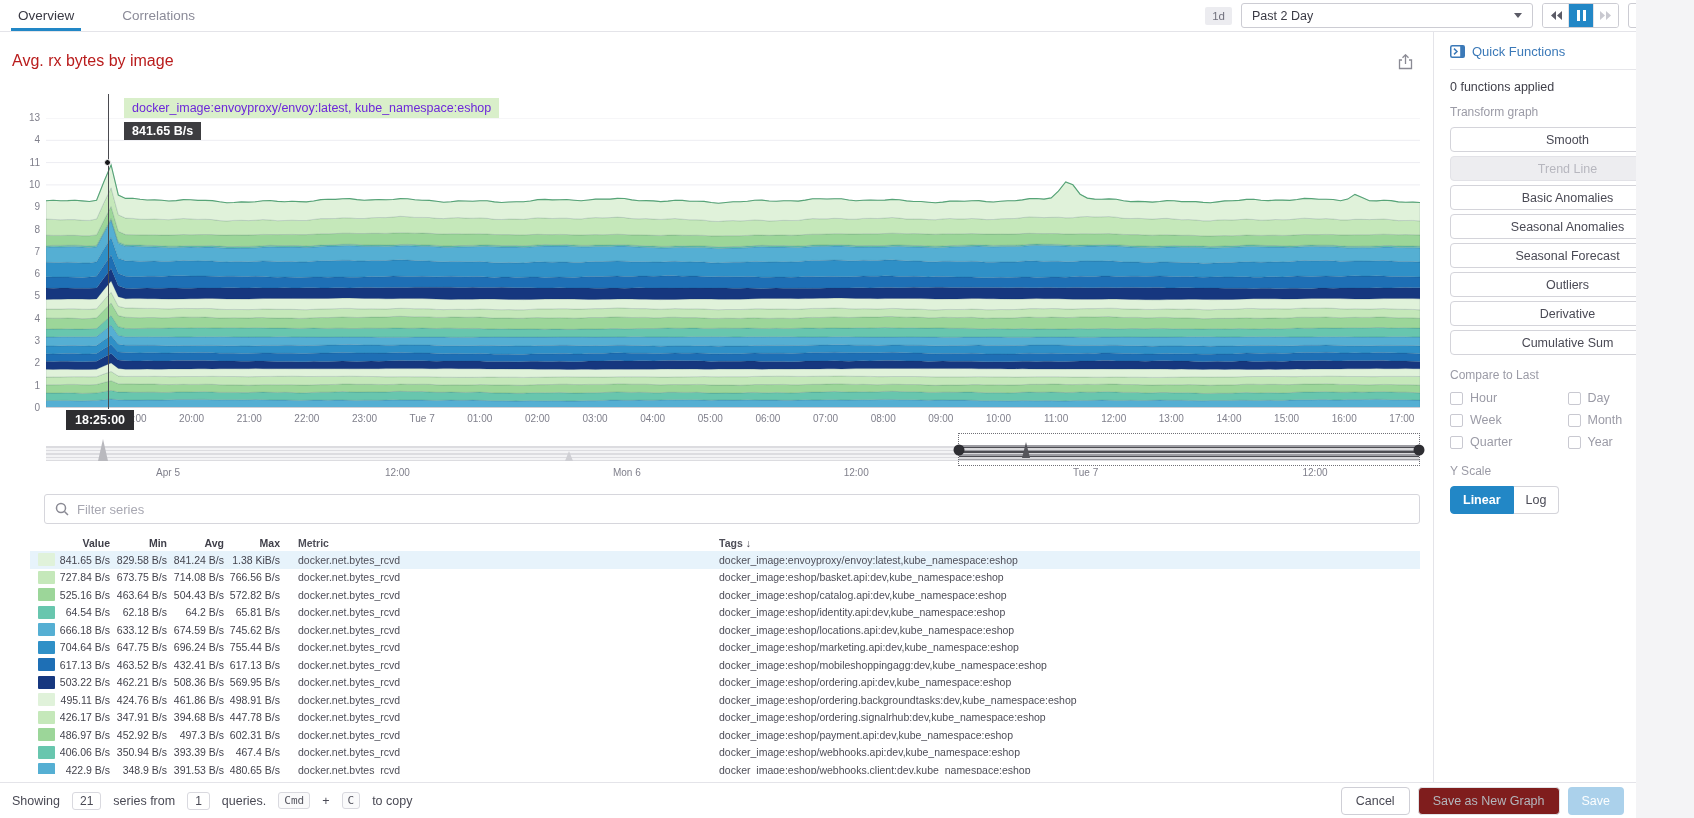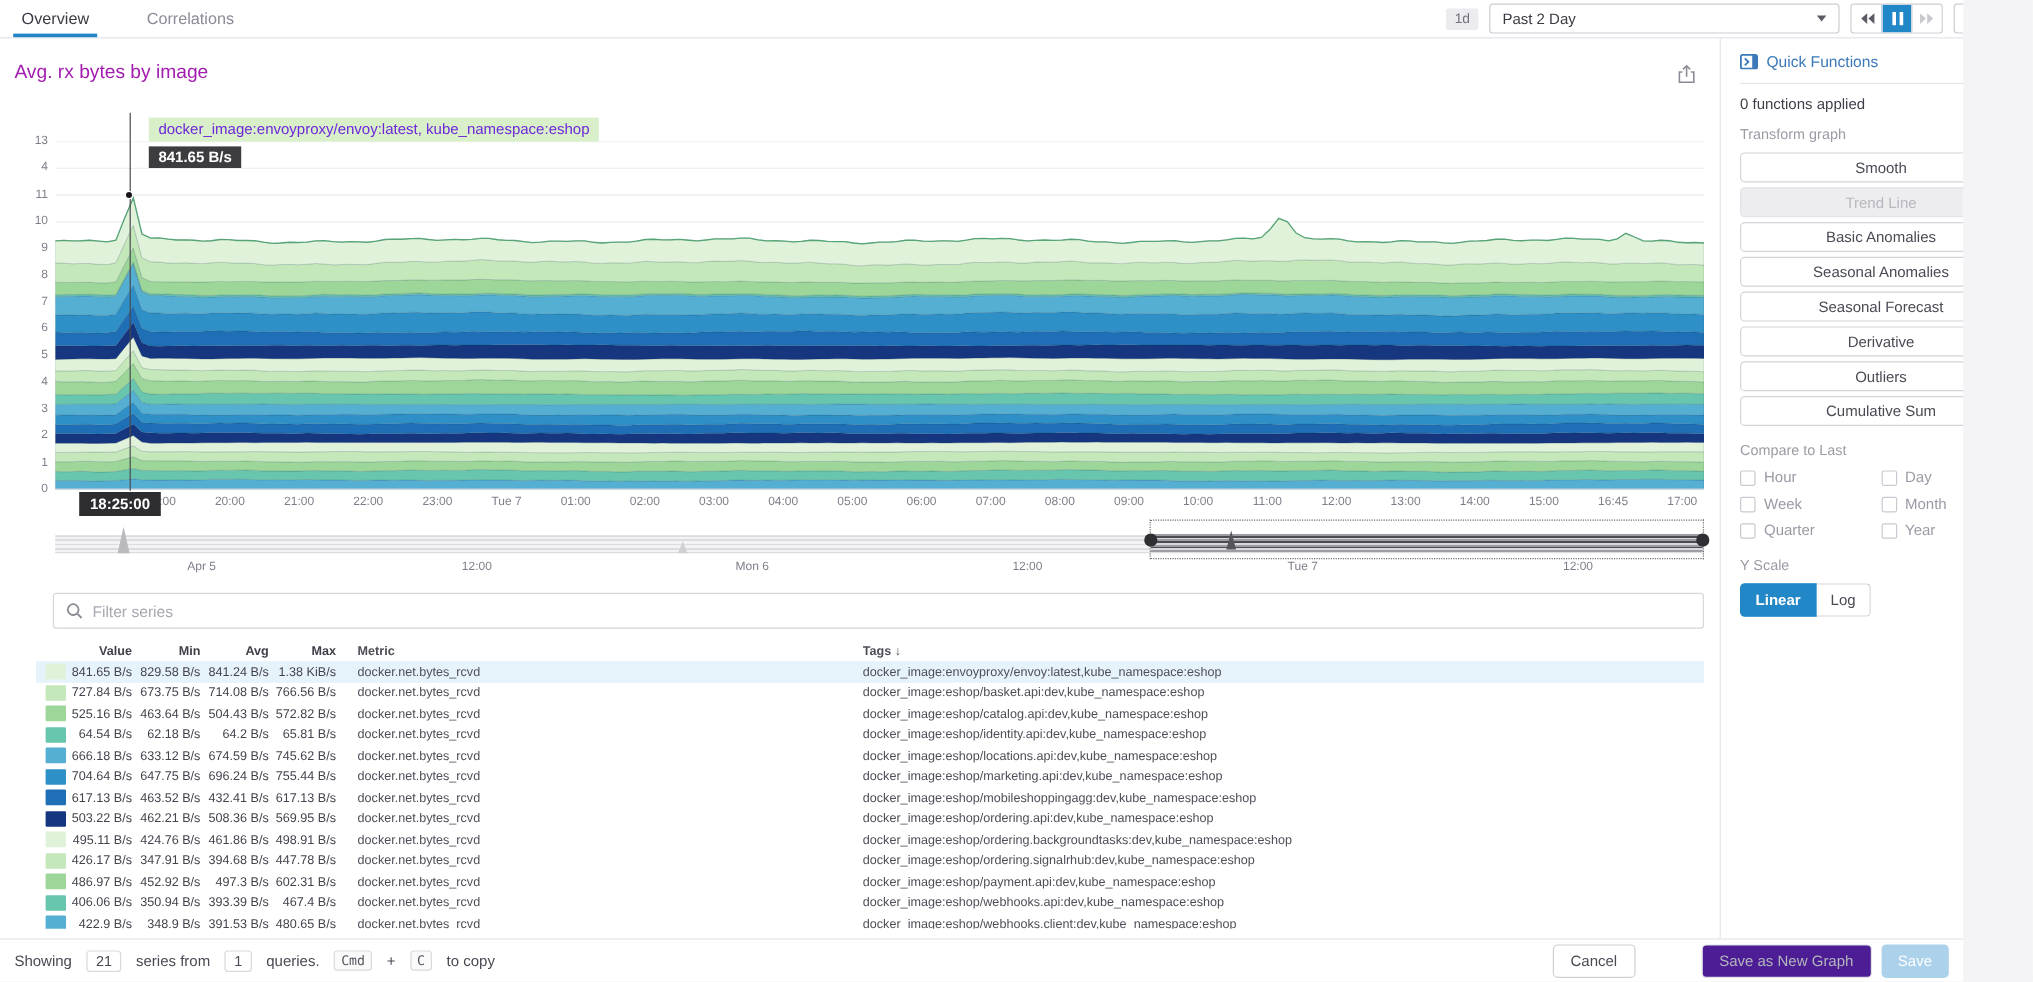--- a/index.html
+++ b/index.html
@@ -24,21 +24,21 @@
   .pg-btn { width:25px; border:none; background:#fff; display:flex; align-items:center; justify-content:center; cursor:pointer; }
   .pg-btn + .pg-btn { border-left:1px solid #e2e2e7; }
   .pg-btn.active { background:#2287c6; }
   .pause-bars { display:flex; gap:3px; }
   .pause-bars i { display:block; width:3px; height:11px; background:#fff; }
   #refresh-btn { width:27px; height:25px; border:1px solid #ccccd3; border-radius:3px; background:#fff;
                  color:#5b5b66; font-size:15px; line-height:1; cursor:pointer; }
   #close-btn { border:none; background:none; color:#8a8a94; font-size:20px; line-height:1; width:24px; cursor:pointer; }
 
   
-  #chart-title { position:absolute; left:12px; top:52px; font-size:16px; color:#a21caf; }
+  #chart-title { position:absolute; left:12px; top:52px; font-size:16px; color:#b91c1c; }
   #export-btn { position:absolute; left:1398px; top:54px; border:none; background:none; cursor:pointer; }
 
   
   #chart-area { position:absolute; left:46px; top:118px; width:1374px; height:290px; }
   .y-tick { position:absolute; left:8px; width:32px; text-align:right; font-size:10px; color:#7f7f8b; }
   .x-tick { position:absolute; top:413px; transform:translateX(-50%); font-size:10px; color:#7f7f8b; white-space:nowrap; }
   #crosshair { position:absolute; left:108px; top:94px; width:1px; height:315px; background:#4a4a50; }
   #hover-dot { position:absolute; left:104px; top:159px; width:7px; height:7px; border-radius:50%;
                background:#17171a; border:1px solid #fff; }
   #tt-label { position:absolute; left:124px; top:98px; background:#d9efca; color:#6d28d9;
@@ -106,21 +106,21 @@
   #footer { position:absolute; left:0; right:0; bottom:0; height:36px; border-top:1px solid #e4e4e9;
             background:#fff; display:flex; align-items:center; justify-content:space-between; padding:0 12px; }
   #footer-left { display:flex; align-items:center; gap:12px; font-size:12.5px; color:#4a4a55; }
   .count-box { border:1px solid #d9d9df; border-radius:3px; padding:1px 7px; background:#fff; font-size:12px; }
   .kbd { font-family:"DejaVu Sans Mono",monospace; font-size:11px; border:1px solid #d9d9df; border-radius:3px;
          padding:1px 5px; background:#fafafb; color:#55555f; }
   #footer-right { display:flex; gap:8px; }
   #footer-right button { font-family:"Liberation Sans",sans-serif; font-size:12.5px; border-radius:4px;
                          padding:6px 14px; cursor:pointer; }
   #btn-cancel { border:1px solid #cfcfd6; background:#fff; color:#4a4a55; }
-  #btn-savenew { border:1px solid #e0e2e6; background:#4c1d95; color:#b3b6bc;margin-left:47px; }
+  #btn-savenew { border:1px solid #e0e2e6; background:#7f1d1d; color:#b3b6bc; }
   #btn-save { border:none; background:#abd1eb; color:#fdfefe; }
 </style>
 </head>
 <body>
 
 <div id="root">
 
   <header id="topbar">
     <nav id="tabs">
       <div class="tab active">Overview</div>
@@ -233,21 +233,21 @@
       <span class="x-tick" style="left: 767.93px;">06:00</span>
       <span class="x-tick" style="left: 825.56px;">07:00</span>
       <span class="x-tick" style="left: 883.19px;">08:00</span>
       <span class="x-tick" style="left: 940.82px;">09:00</span>
       <span class="x-tick" style="left: 998.45px;">10:00</span>
       <span class="x-tick" style="left: 1056.08px;">11:00</span>
       <span class="x-tick" style="left: 1113.71px;">12:00</span>
       <span class="x-tick" style="left: 1171.34px;">13:00</span>
       <span class="x-tick" style="left: 1228.97px;">14:00</span>
       <span class="x-tick" style="left: 1286.6px;">15:00</span>
-      <span class="x-tick" style="left: 1344.23px;">16:45</span>
+      <span class="x-tick" style="left: 1344.23px;">16:00</span>
       <span class="x-tick" style="left: 1401.86px;">17:00</span>
     </div>
 
   <div id="crosshair"></div>
   <div id="hover-dot"></div>
   <div id="tt-label">docker_image:envoyproxy/envoy:latest, kube_namespace:eshop</div>
   <div id="tt-value">841.65 B/s</div>
   <div id="tt-time">18:25:00</div>
 
   <div id="minimap">
@@ -450,22 +450,22 @@
     </div>
     <hr>
     <div id="fn-applied">0 functions applied</div>
     <div class="side-label">Transform graph</div>
     <div id="fn-buttons">
         <button class="fn-btn">Smooth</button>
         <button class="fn-btn disabled" disabled="">Trend Line</button>
         <button class="fn-btn">Basic Anomalies</button>
         <button class="fn-btn">Seasonal Anomalies</button>
         <button class="fn-btn">Seasonal Forecast</button>
+        <button class="fn-btn">Outliers</button>
         <button class="fn-btn">Derivative</button>
-        <button class="fn-btn">Outliers</button>
         <button class="fn-btn">Cumulative Sum</button>
       </div>
     <div class="side-label" style="margin-top:13px;">Compare to Last</div>
     <div id="compare-grid">
         <label class="cb-item">
           <span class="cb-box"></span>
           <span>Hour</span>
         </label>
         <label class="cb-item">
           <span class="cb-box"></span>

